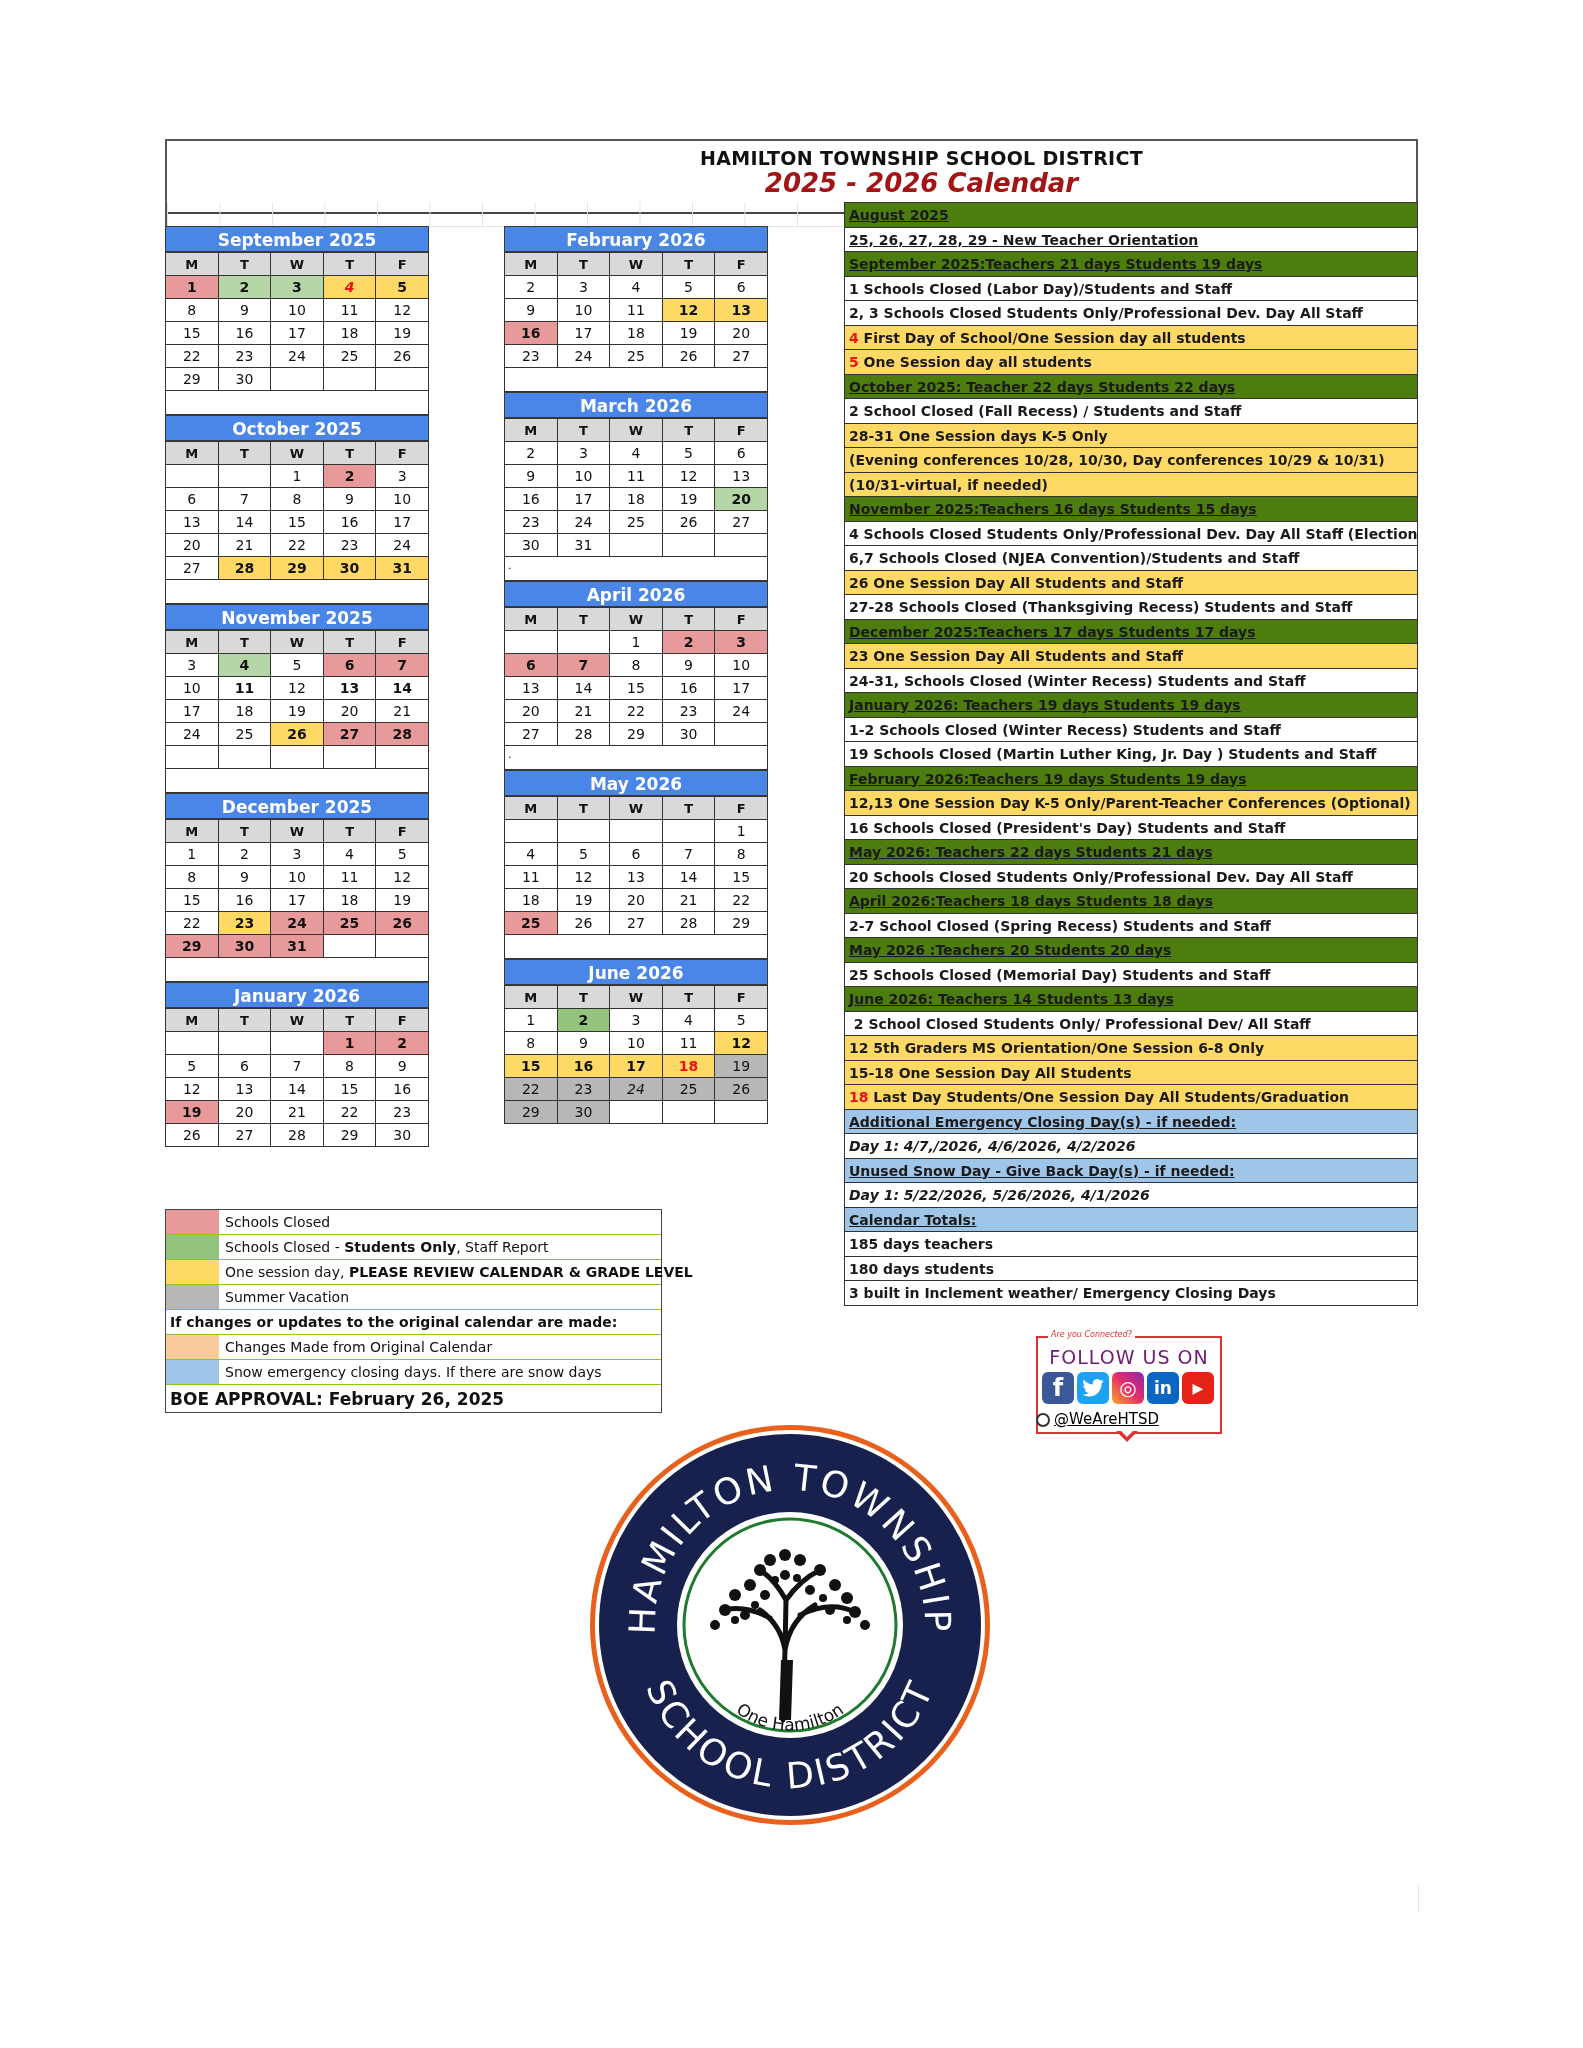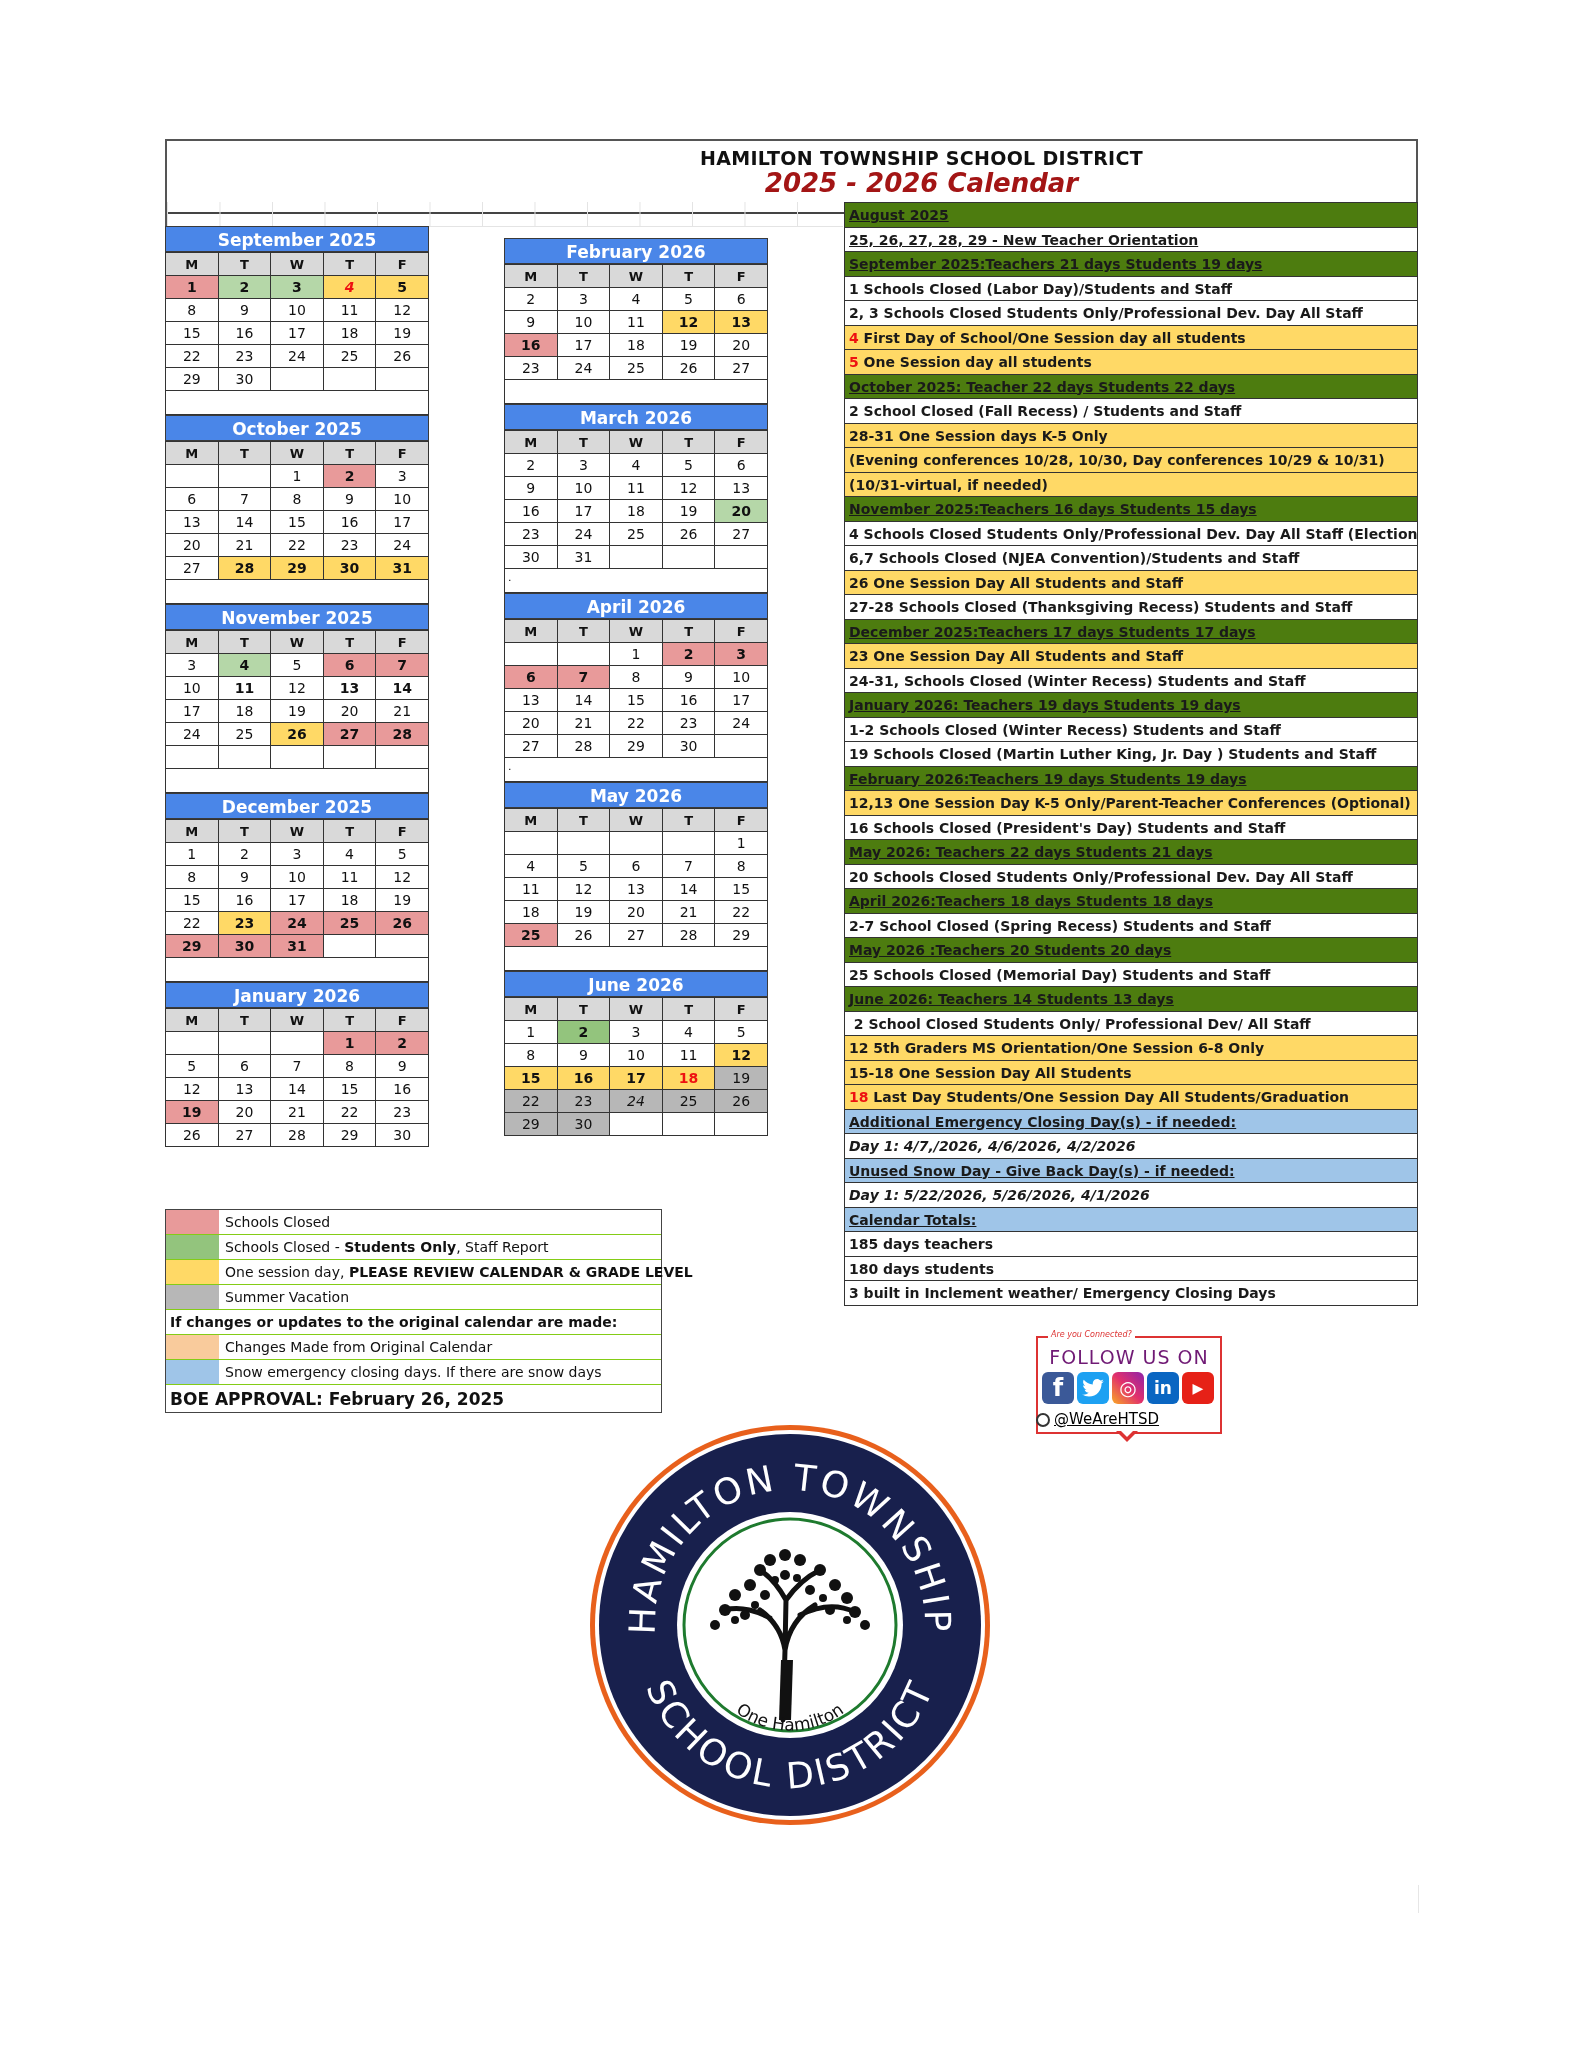--- a/index.html
+++ b/index.html
@@ -11,21 +11,21 @@
             font-size:19px; letter-spacing:0.3px; color:#111; padding-left:260px; }
   .title2 { position:absolute; left:0; right:0; top:27px; text-align:center; font-weight:bold;
             font-style:italic; font-size:26px; color:#a31515; padding-left:260px; }
   .frame-side { position:absolute; left:165px; top:202px; width:2px; height:24px; background:#555; }
   .gridrow { position:absolute; left:167px; top:202px; width:676px; height:24px;
              background-image:linear-gradient(to right, #e4e4e4 1px, transparent 1px);
              background-size:52.5px 100%; border-bottom:1px solid #e4e4e4; }
 
   .col { position:absolute; width:264px; }
   .col.left { left:165px; top:226px; }
-  .col.right { left:504px; top:238px;border-radius:22px; }
+  .col.right { left:504px; top:226px;border-radius:22px; }
   .month { margin-bottom:0; }
   .mtitle { height:26px; line-height:26px; background:#4a86e8; color:#ffffff; text-align:center;
             font-weight:bold; font-size:17px; border:1px solid #3a3a3a; box-sizing:border-box; }
   table.cal { border-collapse:collapse; width:264px; table-layout:fixed; }
   table.cal td { height:23px; padding:0; text-align:center; font-size:14px; border:1.5px solid #333;
                  box-sizing:border-box; }
   table.cal tr.dh td { background:#d9d9d9; font-weight:bold; font-size:13px; }
   td.r { background:#e89a9a; font-weight:bold; }
   td.g { background:#b5d7a8; font-weight:bold; }
   td.gd { background:#93c47d; font-weight:bold; }

